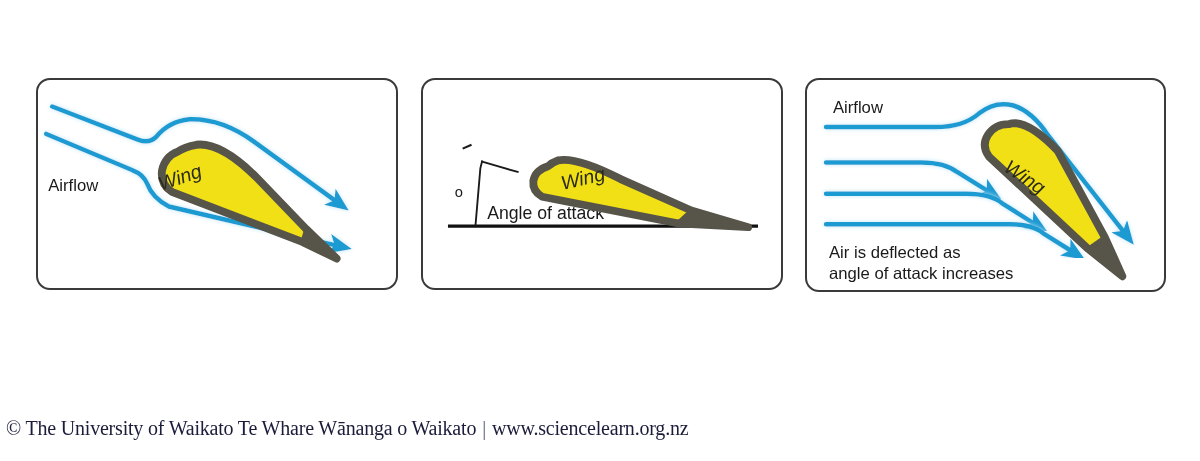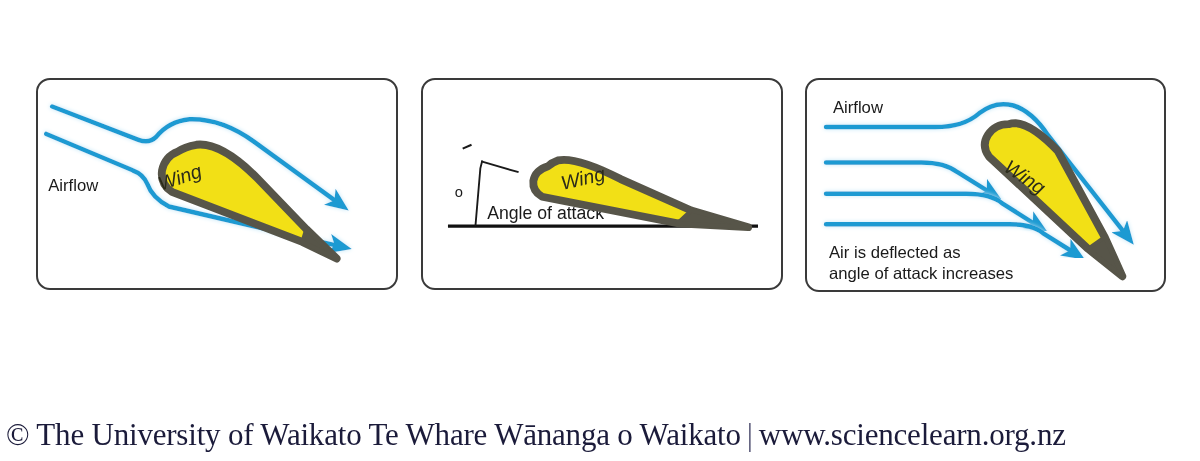--- a/index.html
+++ b/index.html
@@ -56,21 +56,21 @@
     left: 0;
     top: 400px;
     width: 1200px;
     height: 61px;
   }
   .credit-text {
     position: absolute;
     left: 6px;
     top: 17px;
     font-family: "Liberation Serif", serif;
-    font-size: 31px;
+    font-size: 20px;
     color: #1b1b3a;
     letter-spacing: -0.2px;
     white-space: nowrap;
   }
   .credit-sep {
     display: inline-block;
     padding: 0 6px;
     color: #5a5a7a;
   }
 </style>

